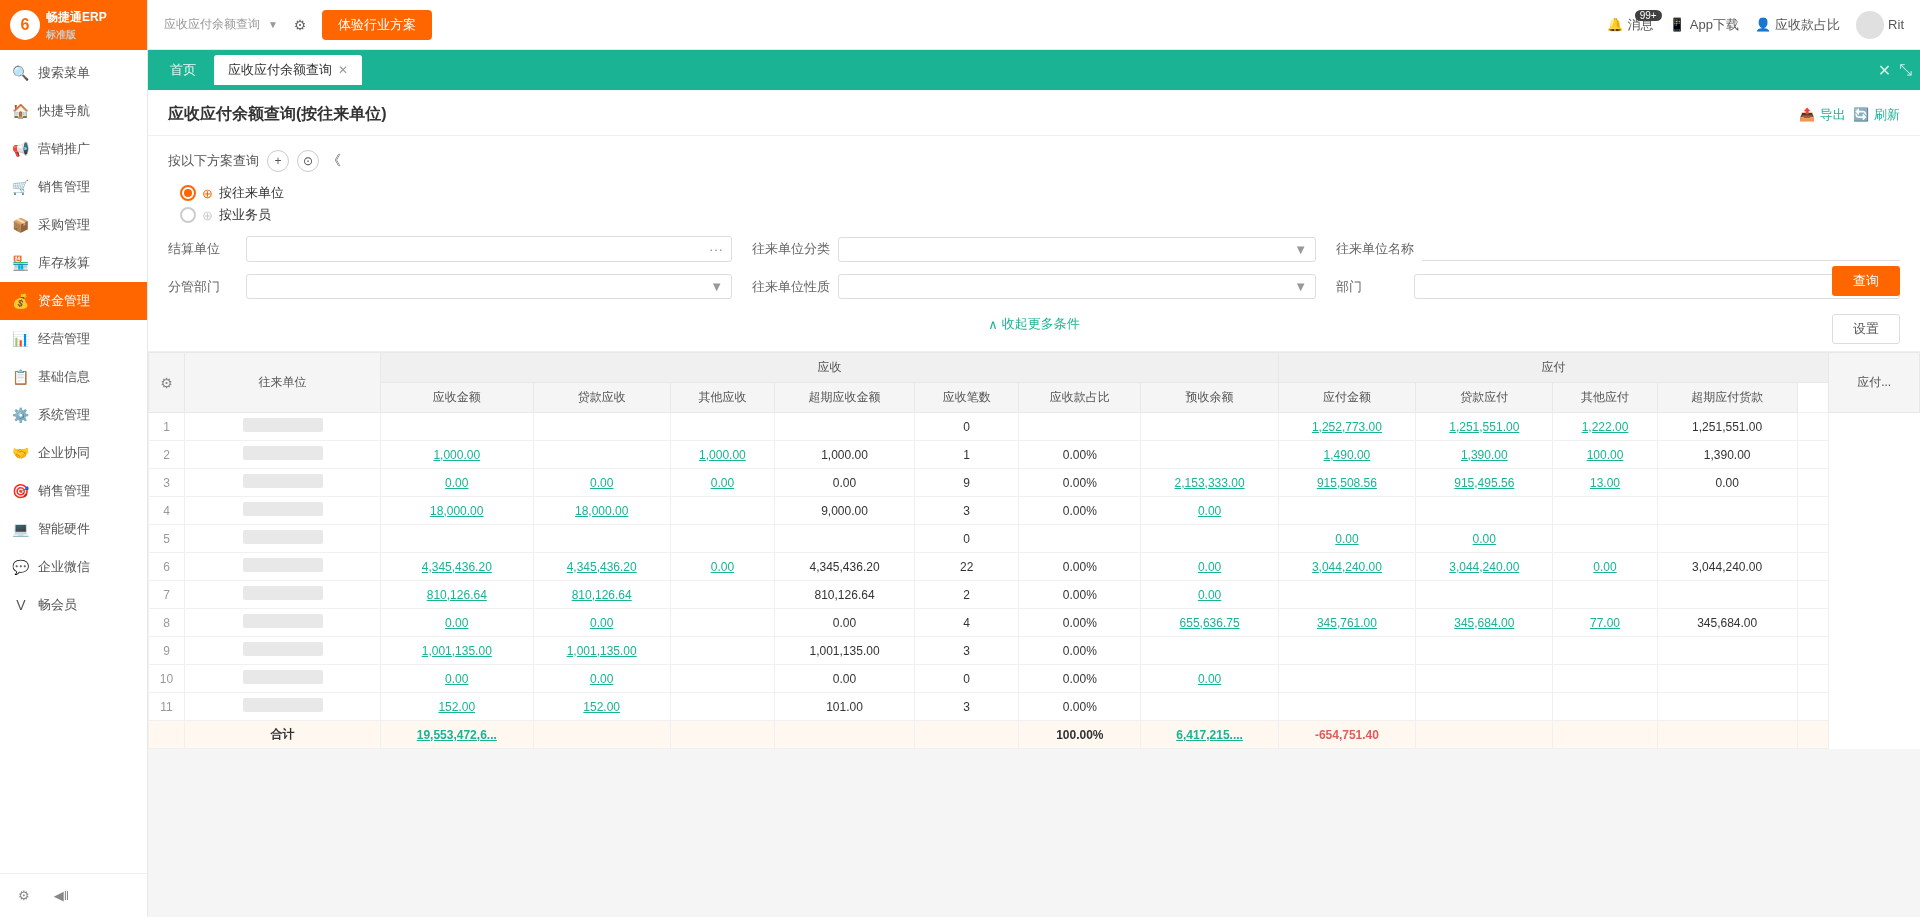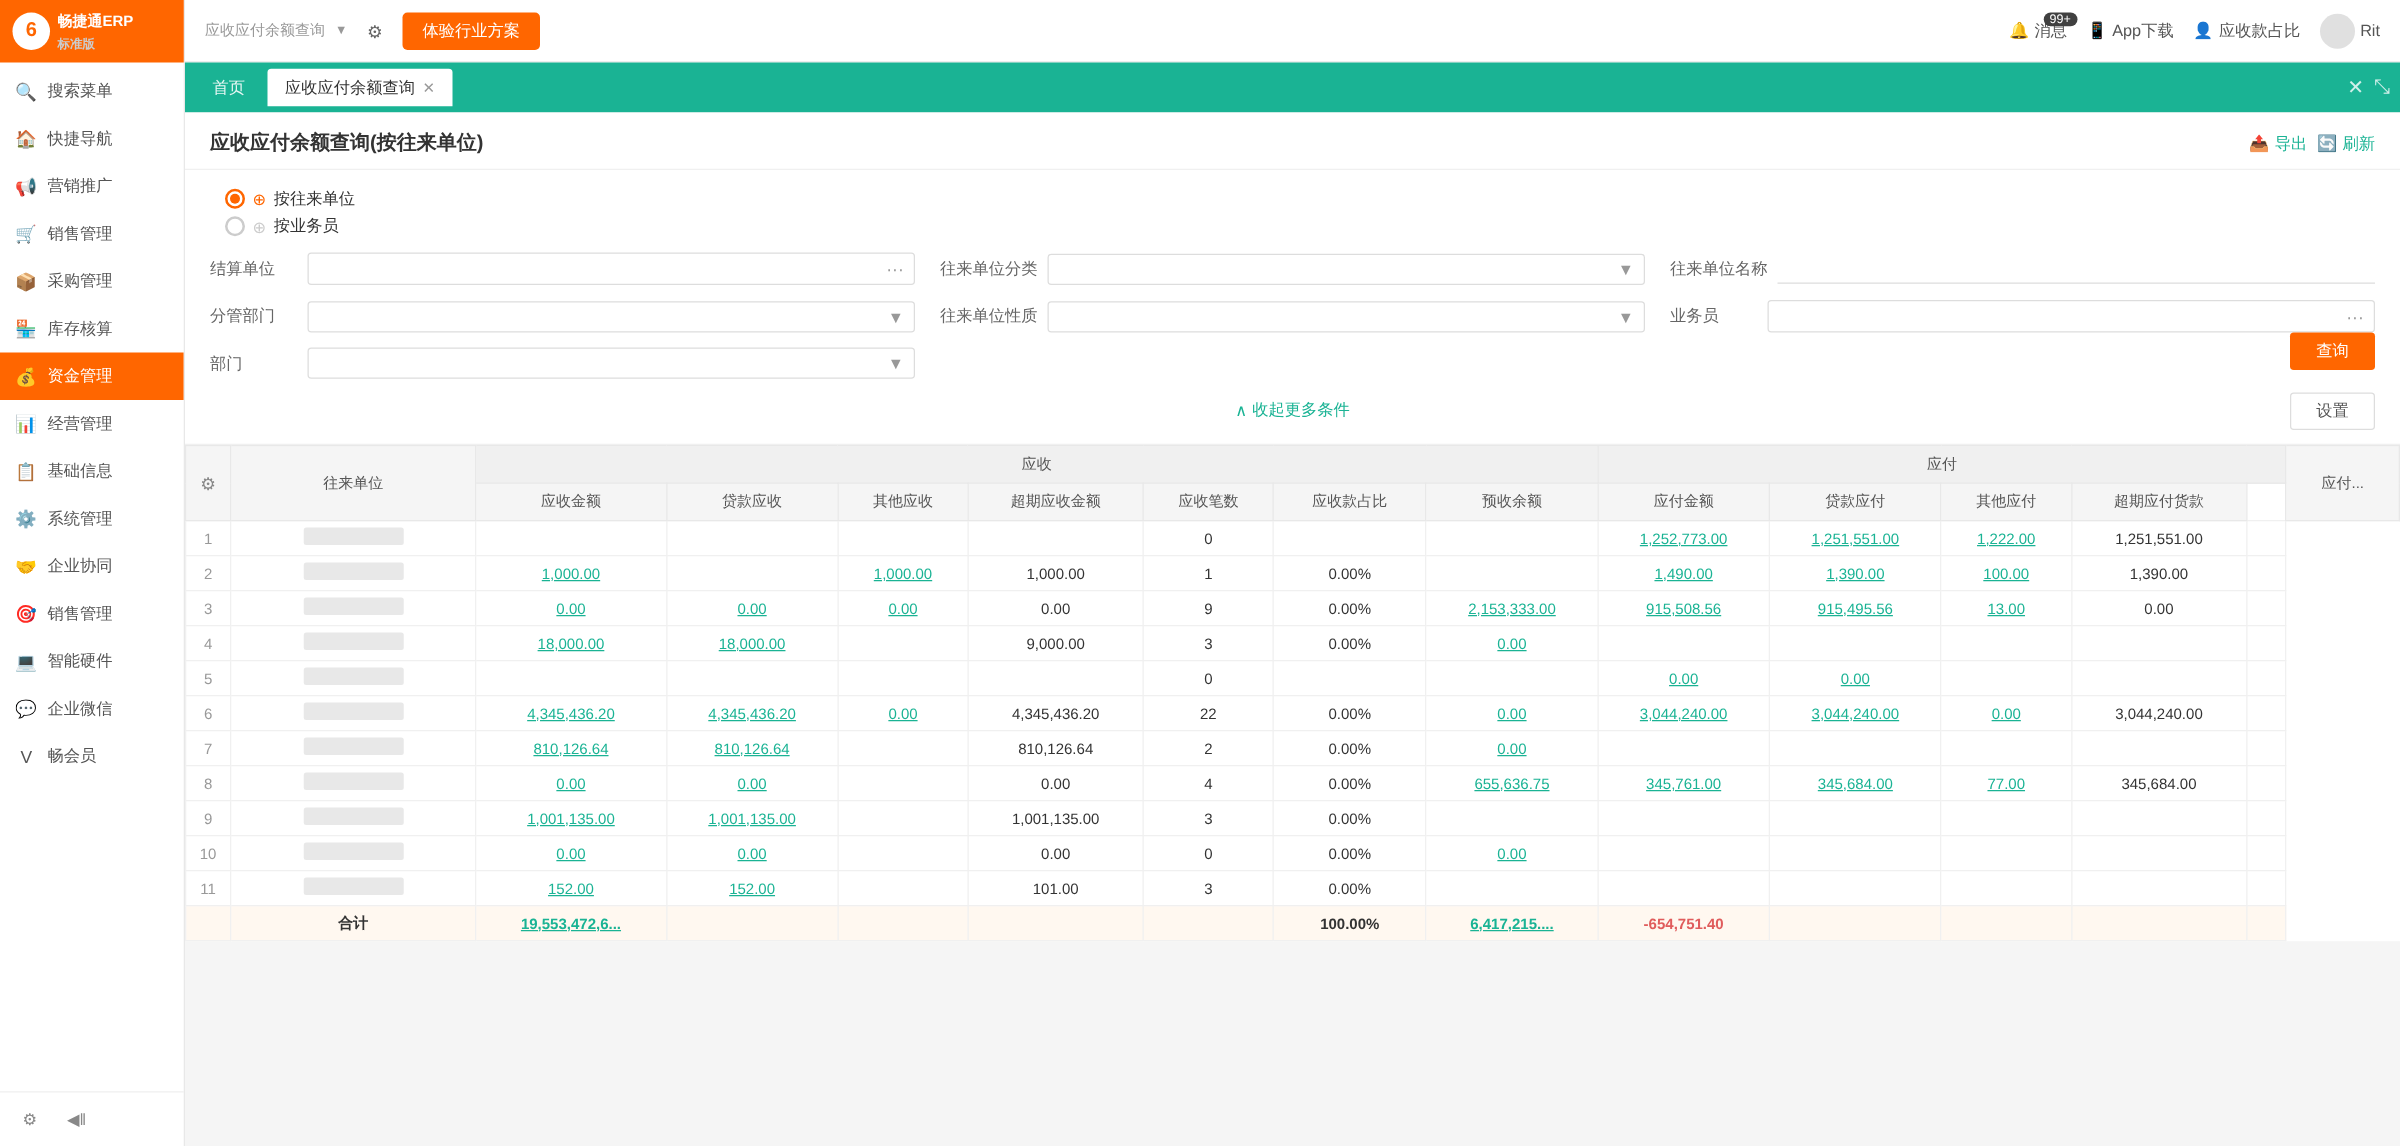--- a/index.html
+++ b/index.html
@@ -240,20 +240,26 @@
           </div>
           <div class="page-action-btn">
             <span>🔄</span>
             <span>刷新</span>
           </div>
         </div>
       </div>
 
       <div class="search-area-wrapper">
         <div class="search-panel">
+          <div class="search-panel-header">
+            <span class="search-label">按以下方案查询</span>
+            <div class="add-btn">+</div>
+            <div class="scheme-btn">⊙</div>
+            <div class="collapse-btn">《</div>
+          </div>
           <div class="search-options">
             <div class="search-option">
               <div class="radio-circle">
                   <div class="radio-fill"></div>
                 </div>
               <span style="color:#ff6600; font-size:13px;">⊕</span>
               <span>按往来单位</span>
             </div>
             <div class="search-option">
               <div class="radio-icon"></div>
@@ -286,27 +292,20 @@
               <div class="field-input-with-arrow" style="flex:1;">
                 <span></span>
                 <span style="color:#999;">▼</span>
               </div>
             </div>
             <div class="search-field">
               <span class="field-label">往来单位性质</span>
               <div class="field-input-with-arrow" style="flex:1;">
                 <span></span>
                 <span style="color:#999;">▼</span>
-              </div>
-            </div>
-            <div class="search-field">
-              <span class="field-label">业务员</span>
-              <div class="field-input-with-arrow" style="flex:1;">
-                <span></span>
-                <span class="field-dots">···</span>
               </div>
             </div>
             <div class="search-field">
               <span class="field-label">部门</span>
               <div class="field-input-with-arrow" style="flex:1;">
                 <span></span>
                 <span style="color:#999;">▼</span>
               </div>
             </div>
           </div>

